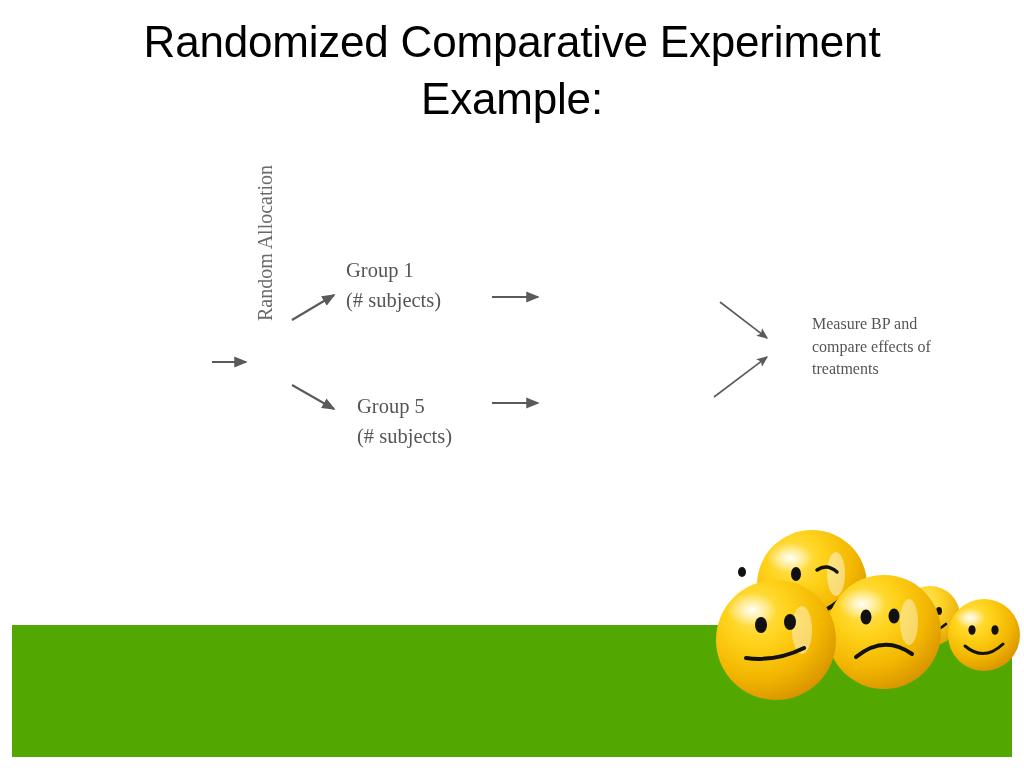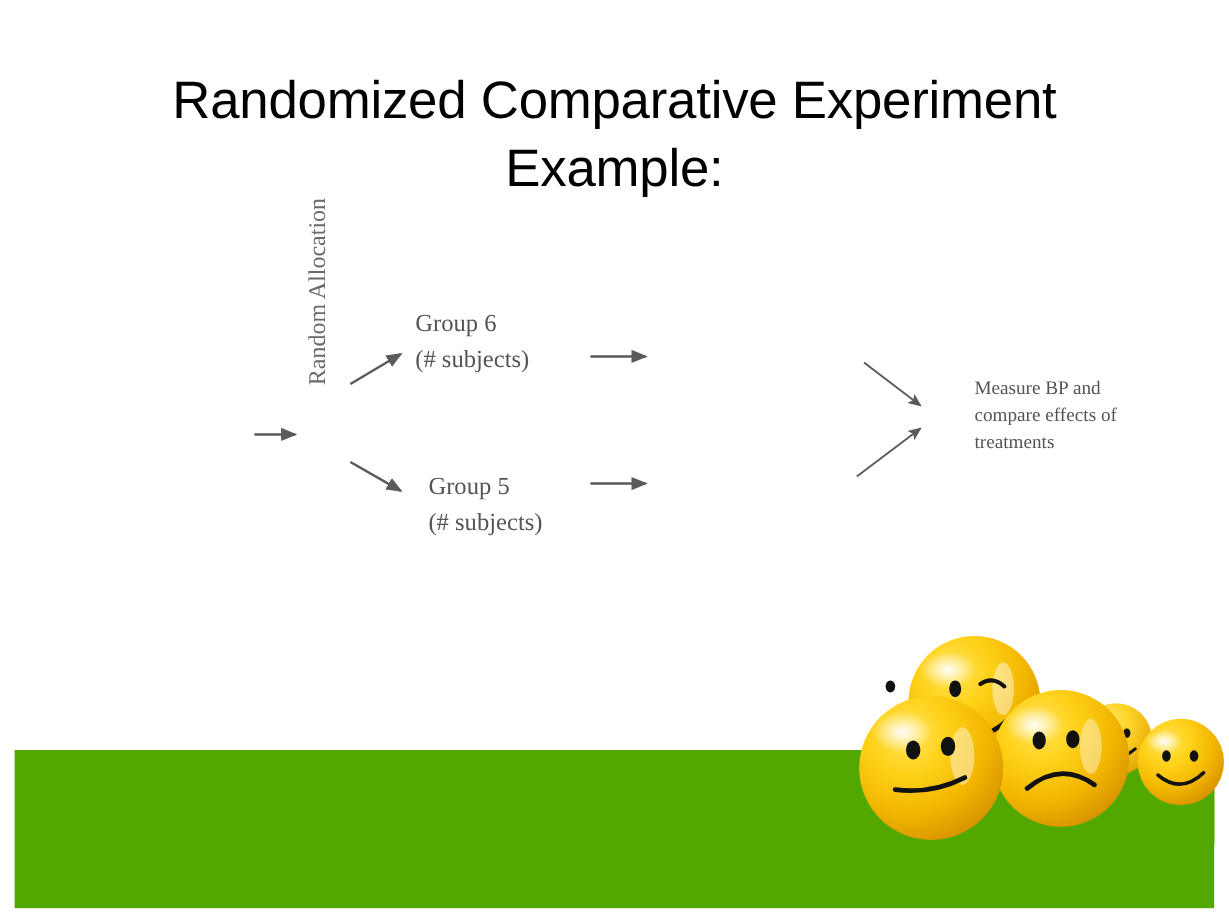--- a/index.html
+++ b/index.html
@@ -25,21 +25,20 @@
     top: 14px;
     width: 900px;
     text-align: center;
     font-family: "Liberation Sans Narrow", "Liberation Sans", sans-serif;
     font-size: 44px;
     font-weight: 400;
     line-height: 1.29;
     color: #000000;
     letter-spacing: -0.2px;
     white-space: pre-line;
-    margin-top: 42px;
   }
 
   
   #flow-diagram {
     position: absolute;
     left: 0;
     top: 0;
     width: 1024px;
     height: 768px;
   }
@@ -111,21 +110,21 @@
 <div id="slide">
 
   <div id="slide-title">Randomized Comparative Experiment
 Example:</div>
 
   <div id="flow-diagram">
 
 
     <div id="node-random-allocation">Random Allocation</div>
 
-    <div class="node" id="node-group1">Group 6
+    <div class="node" id="node-group1">Group 1
 (# subjects)</div>
 
     <div class="node" id="node-group2">Group 5
 (# subjects)</div>
 
 
 
     <div class="node" id="node-measure">Measure BP and
 compare effects of
 treatments</div>

